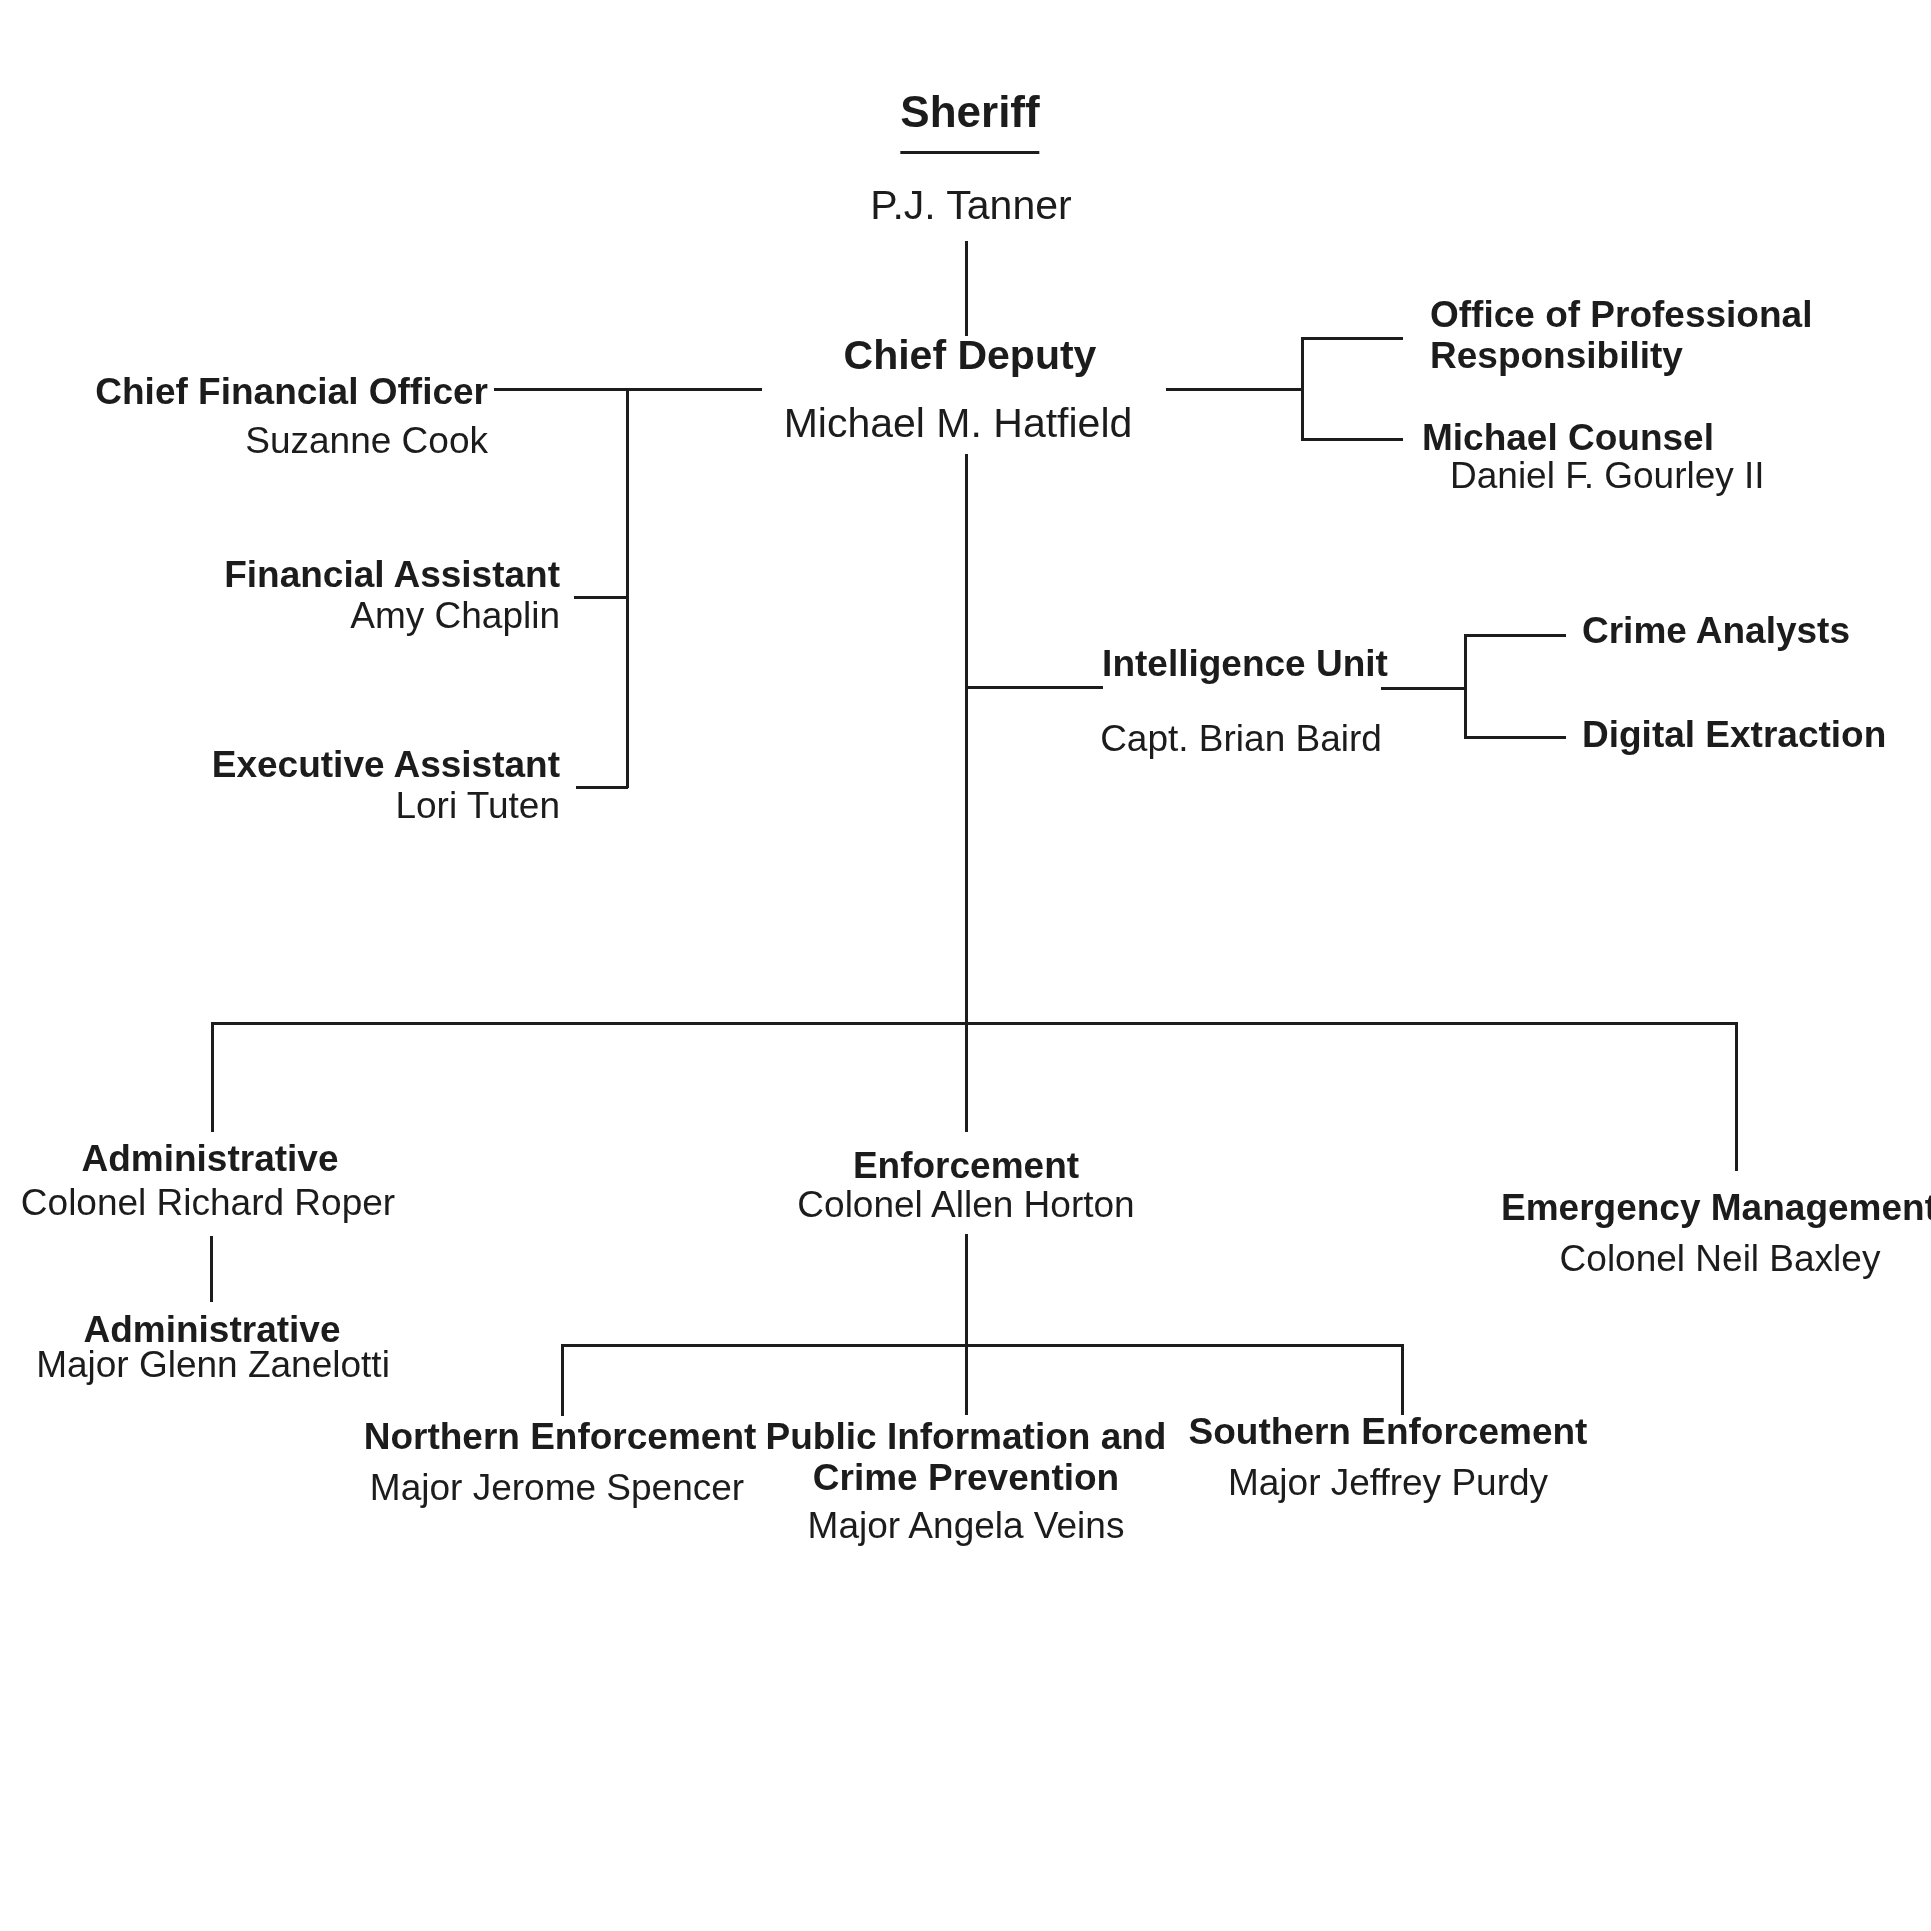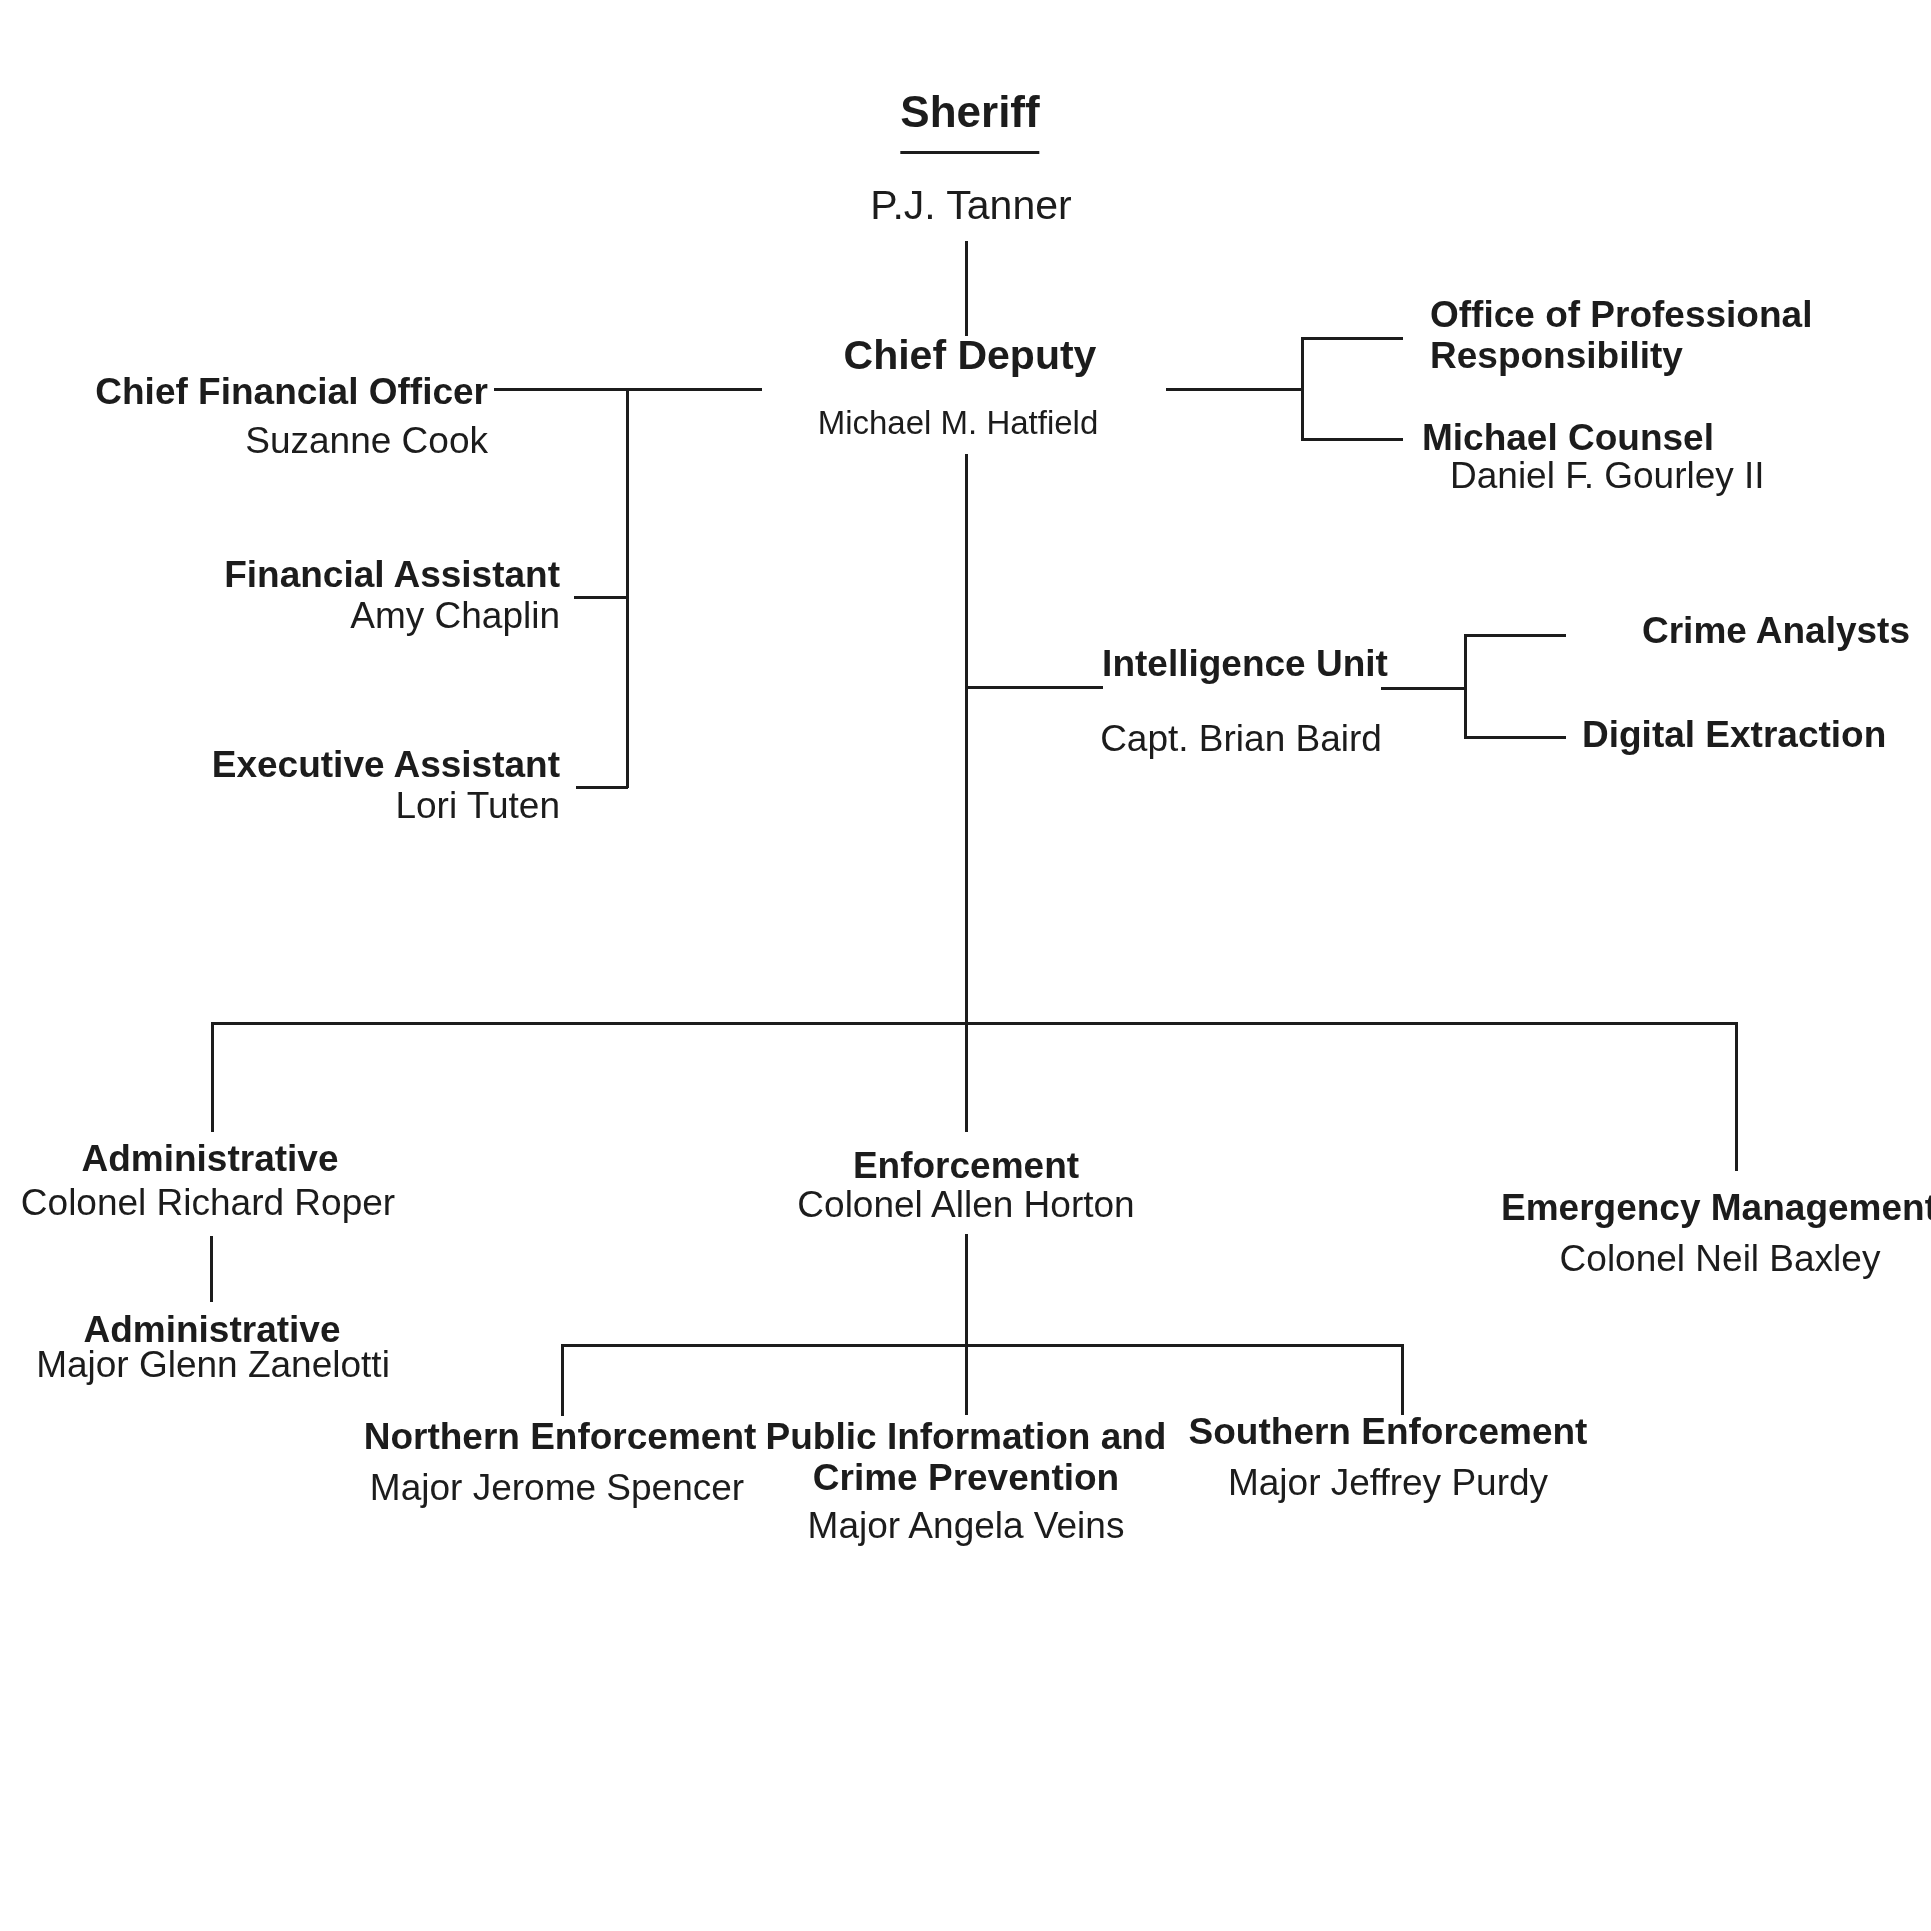--- a/index.html
+++ b/index.html
@@ -31,39 +31,39 @@
   .ctr  { transform: translateX(-50%); text-align: center; }
   .ral  { text-align: right; }
   .lal  { text-align: left; }
   .two-line { white-space: normal; line-height: 41px; margin-left: 8px; }
 
   
   #sheriff-title { left: 970px; top: 87px; font-size: 44px; line-height: 50px; }
   #sheriff-title .underline { border-bottom: 3.9px solid #1c1c1c; padding-bottom: 15px; }
   #sheriff-name  { left: 971px; top: 182px; font-size: 41px; line-height: 46px; }
   #cd-title      { left: 970px; top: 332px; font-size: 41px; line-height: 46px; }
-  #cd-name       { left: 958px;  top: 400px; font-size: 33px; line-height: 46px; }
+  #cd-name       { left: 958px;  top: 400px; font-size: 41px; line-height: 46px; }
 
   
   #cfo-title { right: 1443px; top: 371px; }
   #cfo-name  { right: 1443px; top: 420px; }
   #fa-title  { right: 1371px; top: 554px; }
   #fa-name   { right: 1371px; top: 595px; }
   #ea-title  { right: 1371px; top: 744px; }
   #ea-name   { right: 1371px; top: 785px; }
 
   
   #opr-title { left: 1422px; top: 294px; width: 406px; }
   #gc-title  { left: 1422px; top: 417px; }
   #gc-name   { left: 1422px; top: 455px; margin-left: 28px; }
 
   
   #iu-title { left: 1245px; top: 643px; }
   #iu-name  { left: 1241px; top: 682px; margin-top: 36px; }
-  #ca-title { left: 1642px; top: 610px; }
+  #ca-title { left: 1582px; top: 610px; }
   #de-title { left: 1582px; top: 714px; }
 
   
   #admin1-title { left: 210px;  top: 1138px; }
   #admin1-name  { left: 208px;  top: 1182px; }
   #admin2-title { left: 212px;  top: 1309px; }
   #admin2-name  { left: 213px;  top: 1344px; }
   #enf-title    { left: 966px; top: 1145px; }
   #enf-name     { left: 966px; top: 1184px; }
   #em-title     { left: 1719px; top: 1187px; }

